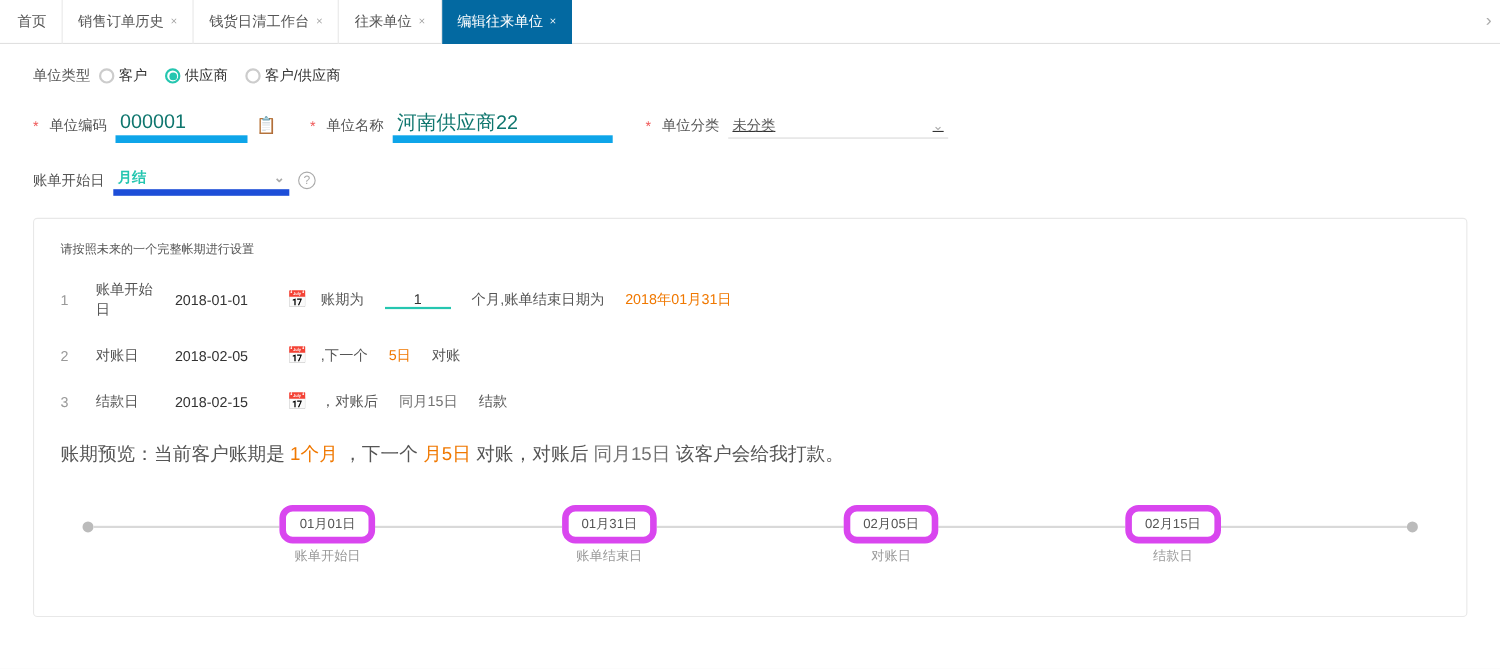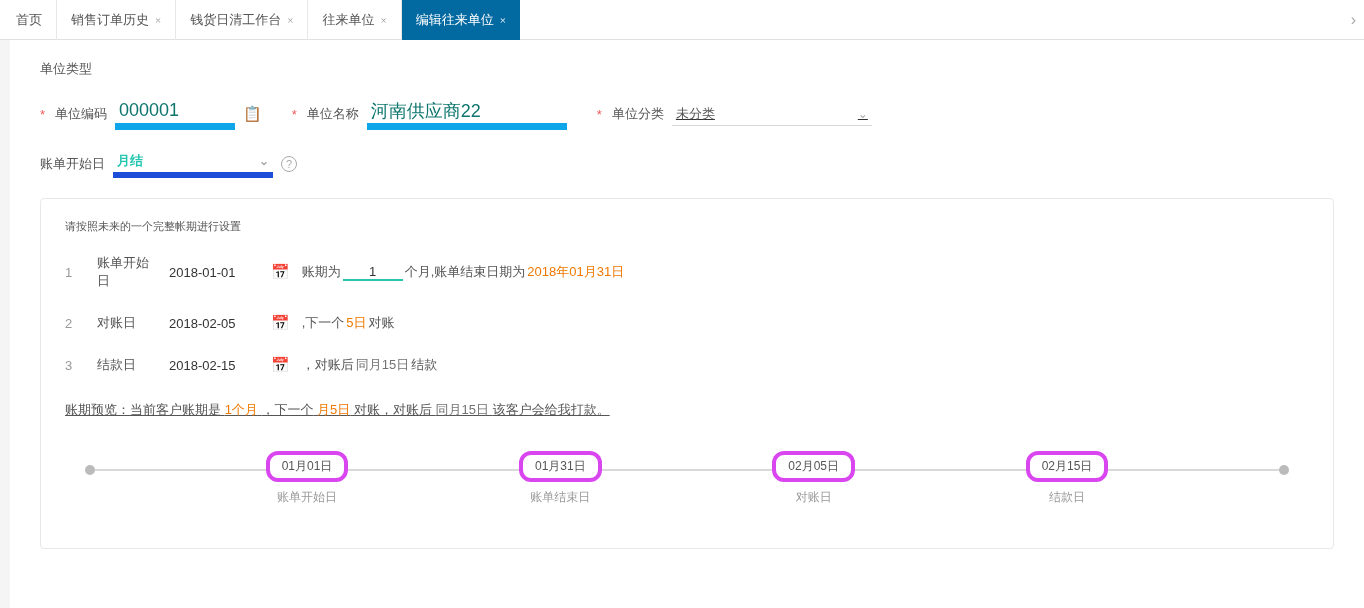--- a/index.html
+++ b/index.html
@@ -44,21 +44,20 @@
       color: #aaa;
       font-size: 16px;
       cursor: pointer;
     }
 
     
     .page-content {
       background: #fff;
       min-height: calc(100vh - 40px);
       padding: 20px 30px;
-      margin-left: 10px;
     }
 
     
     .form-row {
       display: flex;
       align-items: center;
       margin-bottom: 20px;
       gap: 30px;
     }
     .form-field {
@@ -186,42 +185,41 @@
       color: #555;
     }
     .row-date {
       color: #333;
       width: 90px;
     }
     .row-desc {
       color: #555;
       display: flex;
       align-items: center;
-      gap: 2px;
+      gap: 19px;
     }
     .highlight-orange { color: #f07800; }
     .highlight-teal { color: #737373; }
     .period-input {
       border: none;
       border-bottom: 2px solid #25c6b0;
       outline: none;
       width: 60px;
       font-size: 13px;
       text-align: center;
       color: #333;
       background: transparent;
     }
 
     
     .preview-text {
-      font-size: 13px;
+      font-size: 17px;
       color: #555;
       margin-bottom: 20px;
       line-height: 1.8;
-      text-decoration: underline;
     }
 
     
     .timeline {
       display: flex;
       align-items: center;
       padding: 0 20px;
       position: relative;
     }
     .timeline-line {
@@ -229,21 +227,21 @@
       height: 2px;
       background: #d9d9d9;
     }
     .timeline-node {
       display: flex;
       flex-direction: column;
       align-items: center;
       position: relative;
     }
     .timeline-box {
-      border: 4px solid #d946ef;
+      border: 6px solid #d946ef;
       border-radius: 12px;
       padding: 3px 12px;
       font-size: 12px;
       color: #555;
       white-space: nowrap;
       margin-bottom: 6px;
     }
     .timeline-label {
       font-size: 12px;
       color: #999;
@@ -289,20 +287,34 @@
     <span class="close-x">×</span>
   </div>
   <span class="expand-icon">›</span>
 </div>
 
 <div class="page-content">
 
   <div class="form-row">
     <div class="form-field">
       <label>单位类型</label>
+      <div class="radio-group">
+        <div class="radio-item">
+          <div class="radio-circle"></div>
+          <span>客户</span>
+        </div>
+        <div class="radio-item">
+          <div class="radio-circle checked"></div>
+          <span>供应商</span>
+        </div>
+        <div class="radio-item">
+          <div class="radio-circle"></div>
+          <span>客户/供应商</span>
+        </div>
+      </div>
     </div>
   </div>
 
   <div class="form-row">
     <div class="form-field">
       <span class="required-star">*</span>
       <label>单位编码</label>
       <input class="input-field" type="text" value="000001" style="">
       <span class="calendar-icon">📋</span>
     </div>

